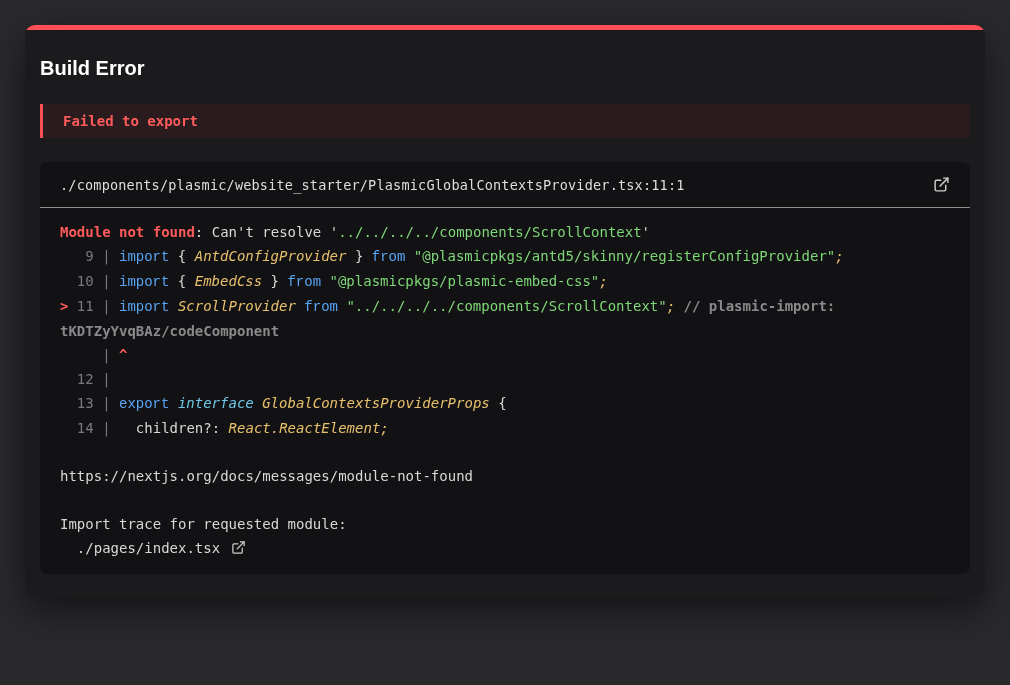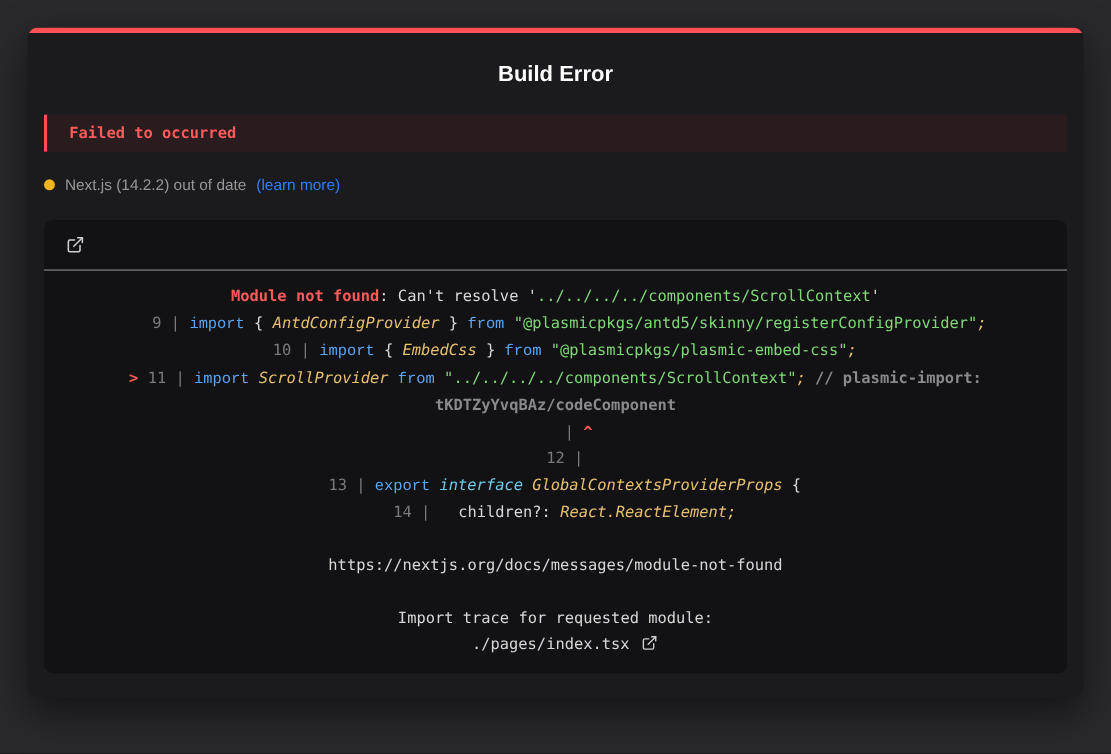--- a/index.html
+++ b/index.html
@@ -8,21 +8,21 @@
     --text_muted:#989898; --line_number:#7a7a7c; --link_blue:#2b7fff; --dot_yellow:#efb41f;
     --tok_keyword:#58a6f5; --tok_interface:#6fc8e8; --tok_type:#e8c06c; --tok_string:#7fd877;
     --tok_plain:#d8d8d8; --tok_comment:#8a8a8c; --footer_text:#ededed; --path_text:#dedede;
   }
   *{box-sizing:border-box;}
   html,body{width:1010px;height:685px;margin:0;padding:0;overflow:hidden;}
   body{background:var(--page_bg);font-family:"Liberation Sans",sans-serif;}
   .overlay{width:960px;margin:25px auto 0;background:var(--overlay_bg);border-radius:10px;
     box-shadow:0 14px 34px rgba(0,0,0,0.5);overflow:hidden;}
   .accent-bar{height:5px;background:var(--accent_red);border-radius:10px 10px 0 0;}
-  .content{padding:0 15px 22px;text-align:center;}
+  .content{padding:0 15px 22px;}
   .page-title{margin:26px 0 0;font-size:20px;line-height:24px;font-weight:700;color:var(--text_primary);}
   .banner{margin-top:24px;min-height:34px;display:flex;align-items:center;background:var(--banner_bg);
     border-left:3px solid var(--accent_red);padding:7px 20px;border-radius:0 2px 2px 0;}
   .banner span{font-family:"DejaVu Sans Mono","Liberation Mono",monospace;font-size:14px;
     font-weight:700;color:var(--error_red);}
   .version{margin-top:22px;display:flex;align-items:center;gap:9px;font-size:14px;color:var(--text_muted);}
   .version .dot{width:10px;height:10px;border-radius:50%;background:var(--dot_yellow);flex:0 0 auto;}
   .version a{color:var(--link_blue);text-decoration:none;cursor:pointer;}
   .code-frame{margin-top:24px;background:var(--code_bg);border-radius:8px;overflow:hidden;}
   .frame-header{display:flex;align-items:center;justify-content:space-between;padding:14px 20px;
@@ -48,31 +48,27 @@
 </head>
 <body>
 
 <div class="overlay">
   <div class="accent-bar"></div>
   <div class="content">
 
     <h1 class="page-title">Build Error</h1>
 
     <div class="banner">
-      <span>Failed to occurred</span>
+      <span>Failed to export</span>
     </div>
 
-    <div class="version">
-      <span class="dot"></span>
-      <span>Next.js (14.2.2) out of date</span>
-      <a>(learn more)</a>
-    </div>
 
     <div class="code-frame">
       <div class="frame-header">
+        <span class="file-path">./components/plasmic/website_starter/PlasmicGlobalContextsProvider.tsx:11:1</span>
         <span class="ext-icon">
           <svg viewBox="0 0 24 24" width="17" height="17" fill="none" stroke="currentColor" stroke-width="2" stroke-linecap="round" stroke-linejoin="round">
             <path d="M18 13v6a2 2 0 0 1-2 2H5a2 2 0 0 1-2-2V8a2 2 0 0 1 2-2h6"></path>
             <polyline points="15 3 21 3 21 9"></polyline>
             <line x1="10" y1="14" x2="21" y2="3"></line>
           </svg>
         </span>
       </div>
       <pre class="code"><div class="code-line"><span class="tok-err">Module not found</span><span class="tok-p">: Can't resolve </span><span class="tok-p">'</span><span class="tok-s">../../../../components/ScrollContext</span><span class="tok-p">'</span></div><div class="code-line"><span class="tok-g">   9 | </span><span class="tok-k">import</span><span class="tok-p"> { </span><span class="tok-t">AntdConfigProvider</span><span class="tok-p"> } </span><span class="tok-k">from</span><span class="tok-p"> </span><span class="tok-s">"@plasmicpkgs/antd5/skinny/registerConfigProvider"</span><span class="tok-t">;</span></div><div class="code-line"><span class="tok-g">  10 | </span><span class="tok-k">import</span><span class="tok-p"> { </span><span class="tok-t">EmbedCss</span><span class="tok-p"> } </span><span class="tok-k">from</span><span class="tok-p"> </span><span class="tok-s">"@plasmicpkgs/plasmic-embed-css"</span><span class="tok-t">;</span></div><div class="code-line"><span class="tok-err">&gt; </span><span class="tok-g">11 | </span><span class="tok-k">import</span><span class="tok-p"> </span><span class="tok-t">ScrollProvider</span><span class="tok-p"> </span><span class="tok-k">from</span><span class="tok-p"> </span><span class="tok-s">"../../../../components/ScrollContext"</span><span class="tok-t">;</span><span class="tok-c"> // plasmic-import:</span></div><div class="code-line"><span class="tok-c">tKDTZyYvqBAz/codeComponent</span></div><div class="code-line"><span class="tok-g">     | </span><span class="tok-err">^</span></div><div class="code-line"><span class="tok-g">  12 |</span></div><div class="code-line"><span class="tok-g">  13 | </span><span class="tok-k">export</span><span class="tok-p"> </span><span class="tok-i">interface</span><span class="tok-p"> </span><span class="tok-t">GlobalContextsProviderProps</span><span class="tok-p"> {</span></div><div class="code-line"><span class="tok-g">  14 | </span><span class="tok-p">  children?: </span><span class="tok-t">React.ReactElement;</span></div><div class="code-line">&nbsp;</div><div class="code-line"><span class="tok-p">https://nextjs.org/docs/messages/module-not-found</span></div><div class="code-line">&nbsp;</div><div class="code-line"><span class="tok-p">Import trace for requested module:</span></div><div class="code-line"><span class="tok-p">  ./pages/index.tsx </span><span class="tok-x"><svg viewBox="0 0 24 24" width="15" height="15" fill="none" stroke="currentColor" stroke-width="2" stroke-linecap="round" stroke-linejoin="round">
                 <path d="M18 13v6a2 2 0 0 1-2 2H5a2 2 0 0 1-2-2V8a2 2 0 0 1 2-2h6"></path>

